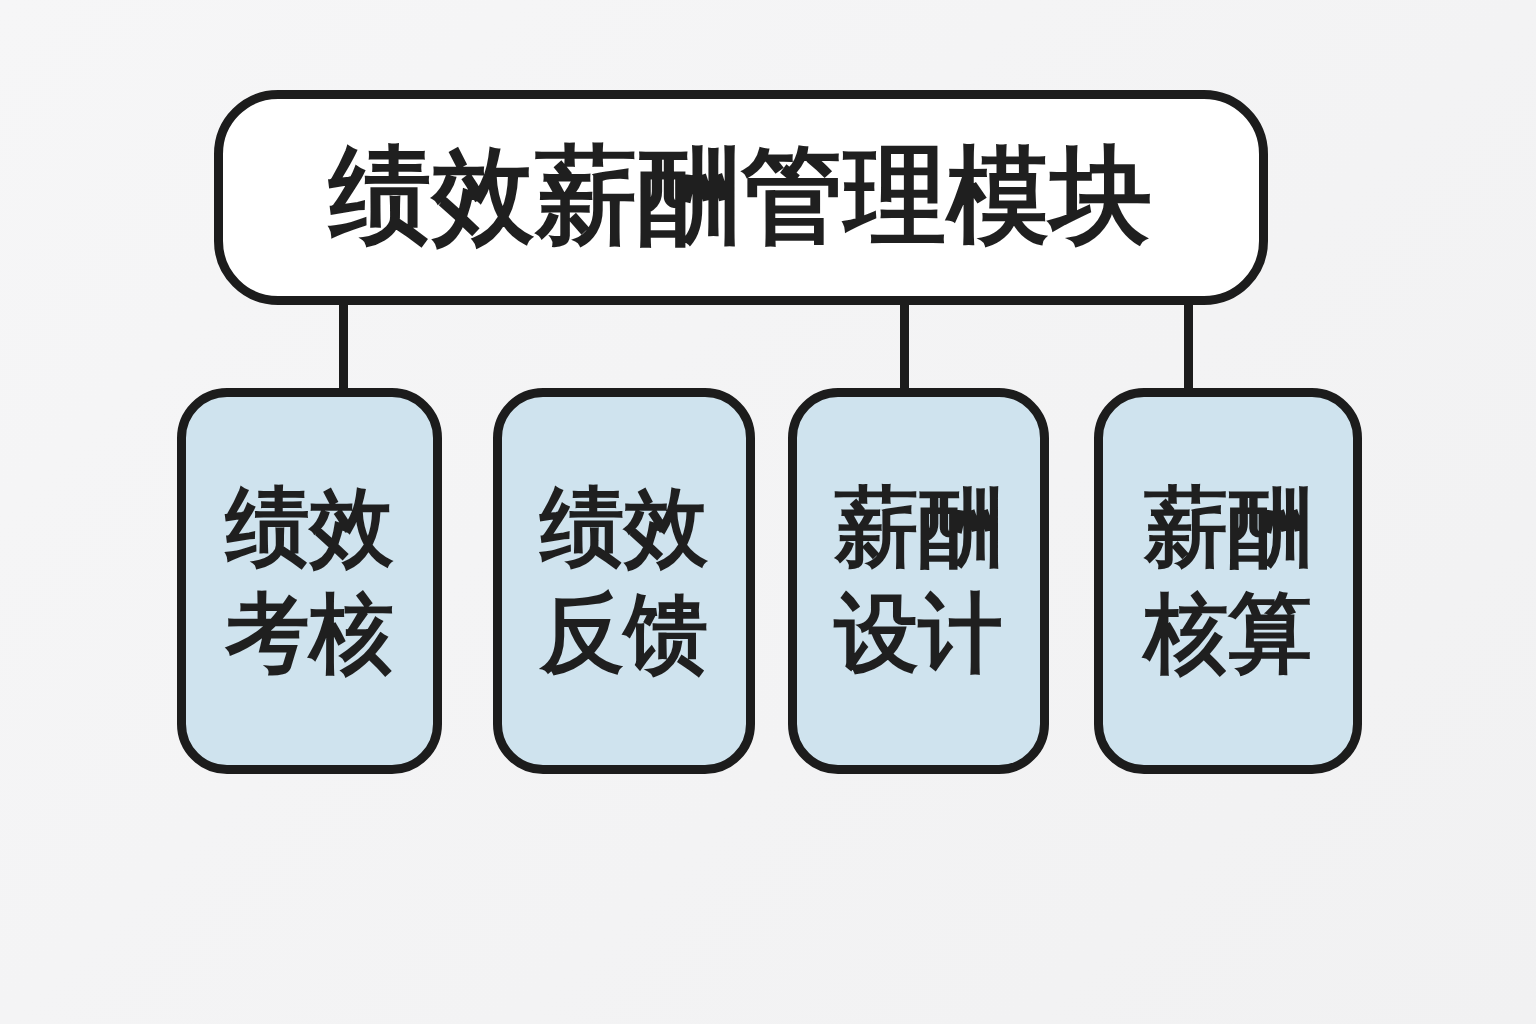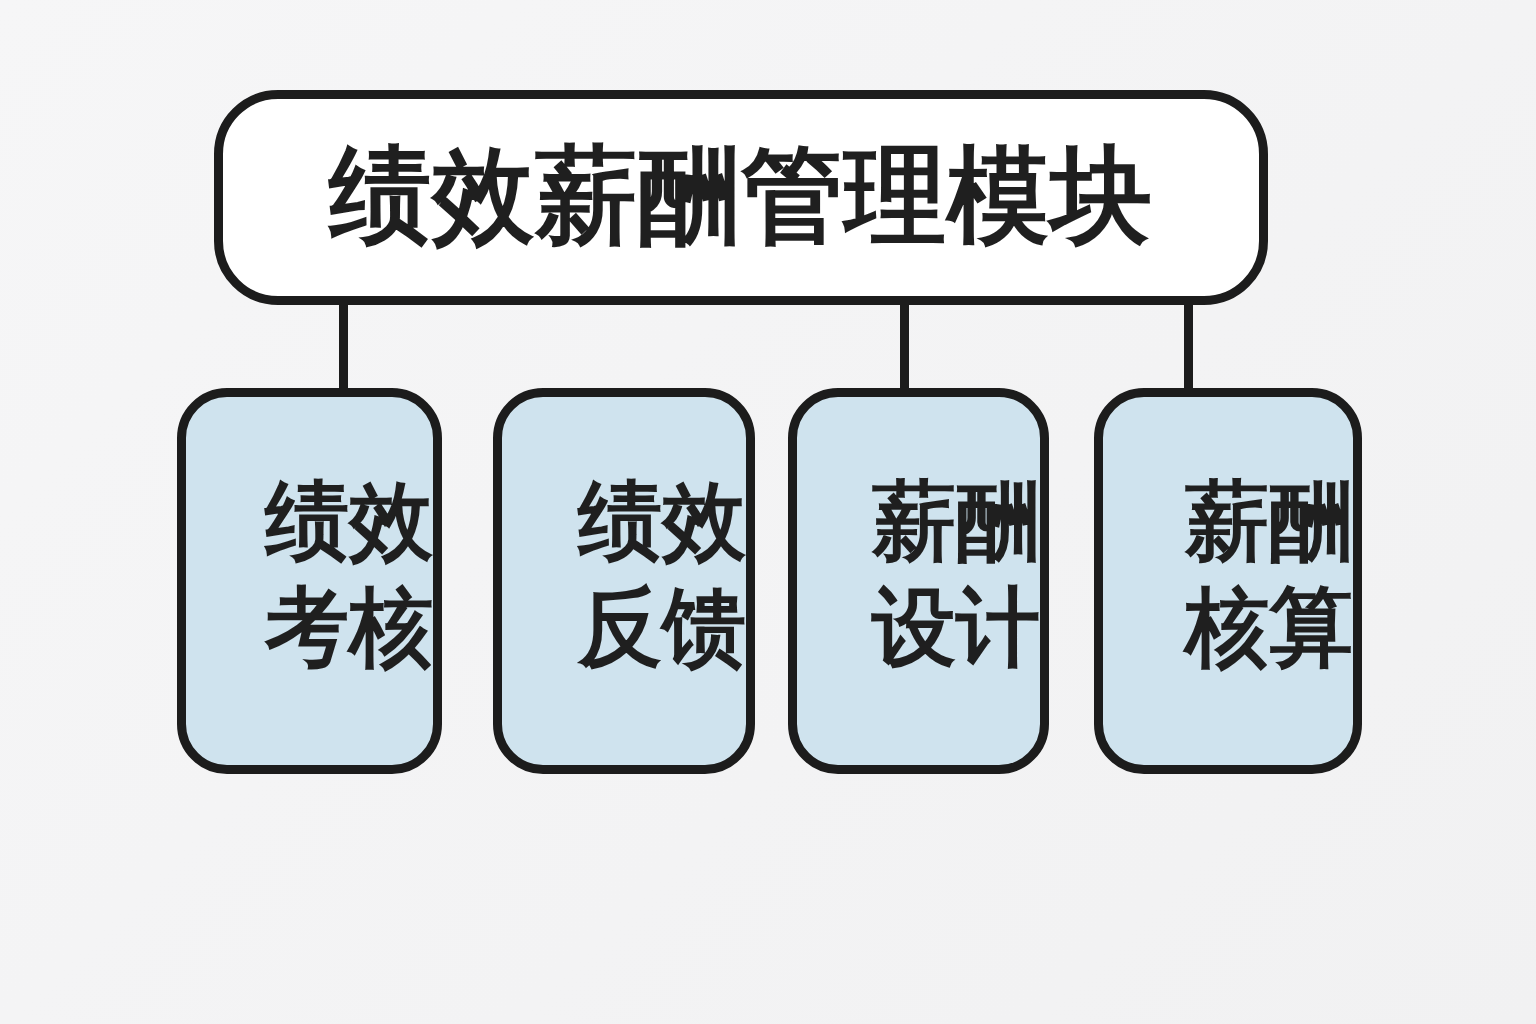--- a/index.html
+++ b/index.html
@@ -11,21 +11,20 @@
     height: 1024px;
     background: #f4f4f5;
     font-family: "DejaVu Sans", "Liberation Sans", sans-serif;
     overflow: hidden;
   }
   .canvas {
     position: relative;
     width: 1536px;
     height: 1024px;
     background: linear-gradient(135deg, #f6f6f7 0%, #f3f3f4 60%, #f1f1f2 100%);
-    font-family: Liberation Mono, monospace;
   }
   .root-node {
     position: absolute;
     left: 214px;
     top: 90px;
     width: 1054px;
     height: 215px;
     box-sizing: border-box;
     background: #ffffff;
     border: 9px solid #1c1c1c;
@@ -57,21 +56,21 @@
   .child-node {
     position: absolute;
     top: 388px;
     height: 386px;
     box-sizing: border-box;
     background: #cfe3ee;
     border: 9px solid #1c1c1c;
     border-radius: 50px;
     display: flex;
     flex-direction: column;
-    align-items: flex-end;
+    align-items: center;
     justify-content: center;
     z-index: 2;
   }
   .child-node.n1 { left: 177px; width: 265px; }
   .child-node.n2 { left: 493px; width: 262px; }
   .child-node.n3 { left: 788px; width: 261px; }
   .child-node.n4 { left: 1094px; width: 268px; }
   .child-line {
     font-size: 84px;
     font-weight: 900;

